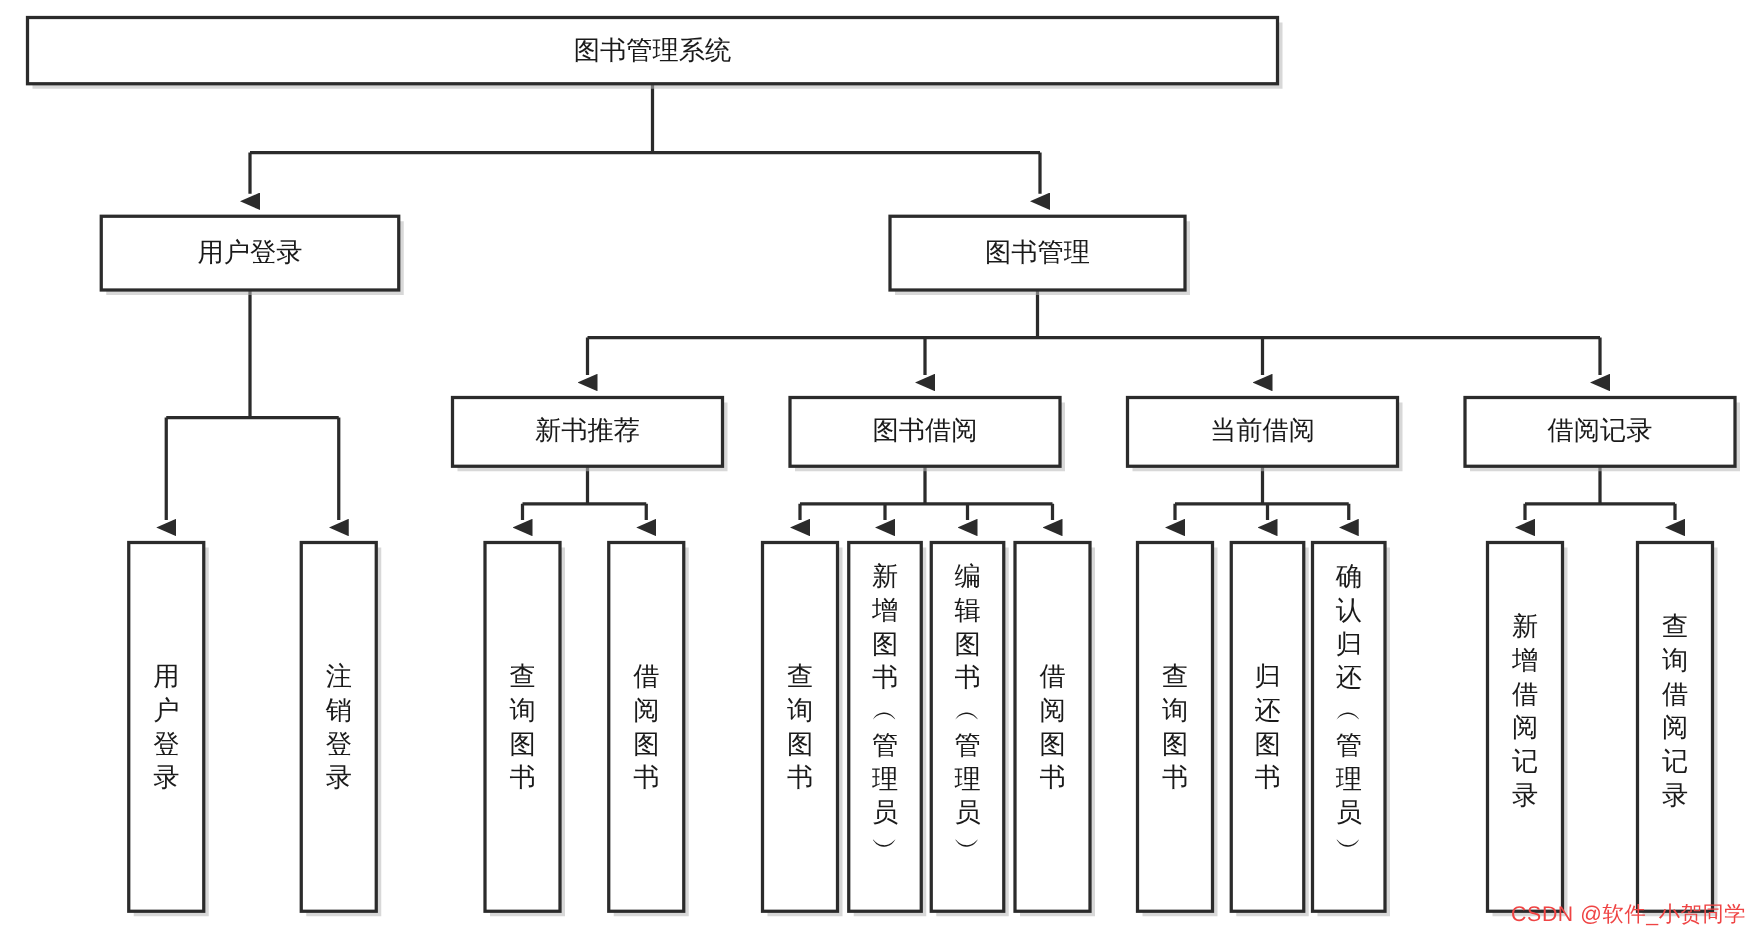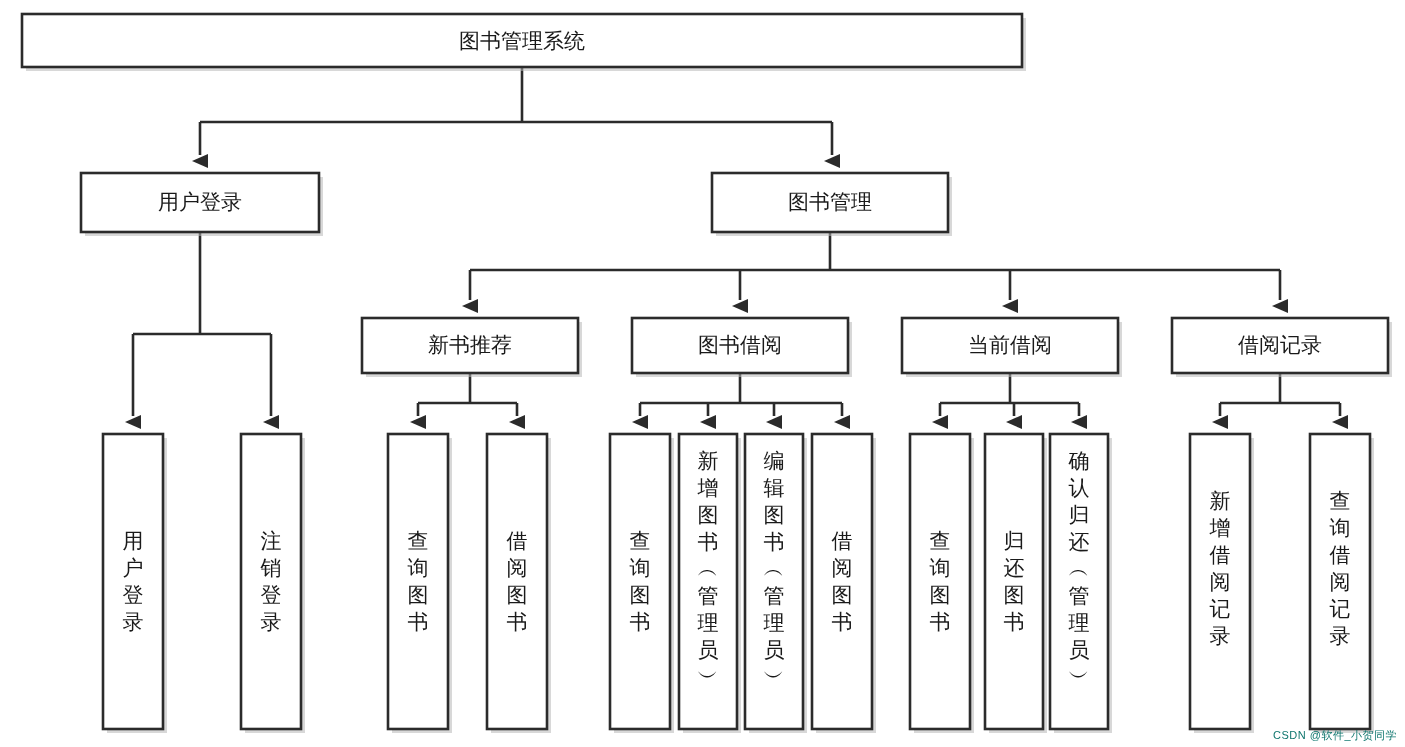--- a/index.html
+++ b/index.html
@@ -54,22 +54,22 @@
     font-family: "Liberation Sans", "DejaVu Sans", sans-serif;
     font-size: 21px;
     fill: #1a1a1a;
     text-anchor: middle;
   }
   .watermark-text {
     position: absolute;
     right: 8px;
     bottom: 4px;
     font-family: "Liberation Sans", "DejaVu Sans", sans-serif;
-    font-size: 11px;
-    color: #0f766e;
+    font-size: 17px;
+    color: #ef4444;
     letter-spacing: 0.5px;
     white-space: nowrap;
     pointer-events: none;
   }
 </style>
 </head>
 <body>
 
 <div id="diagram-root">
 

